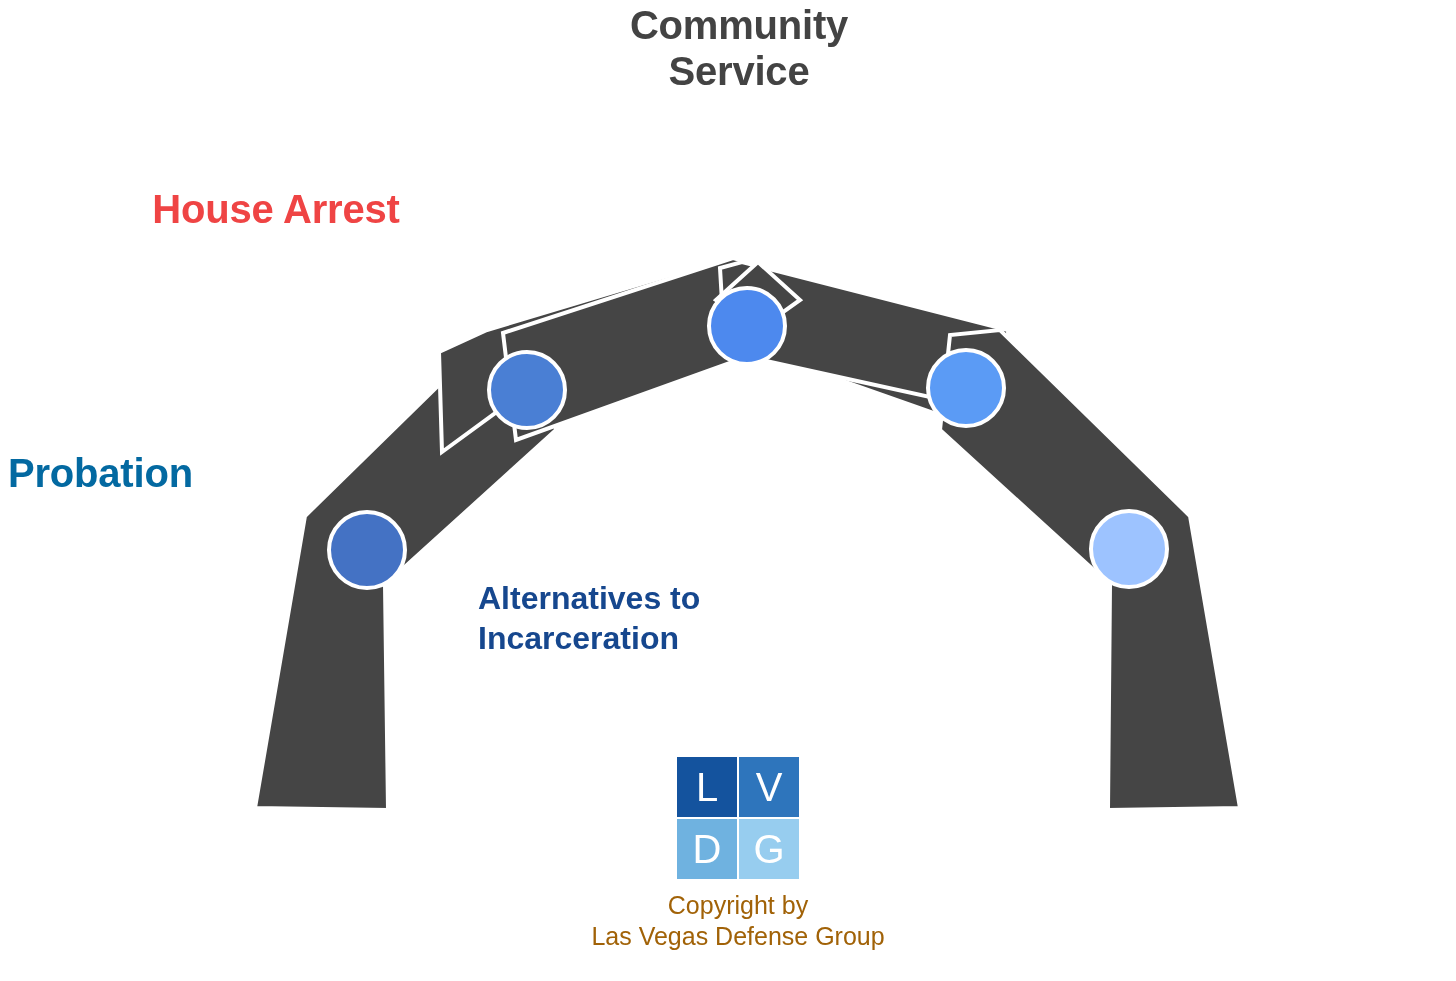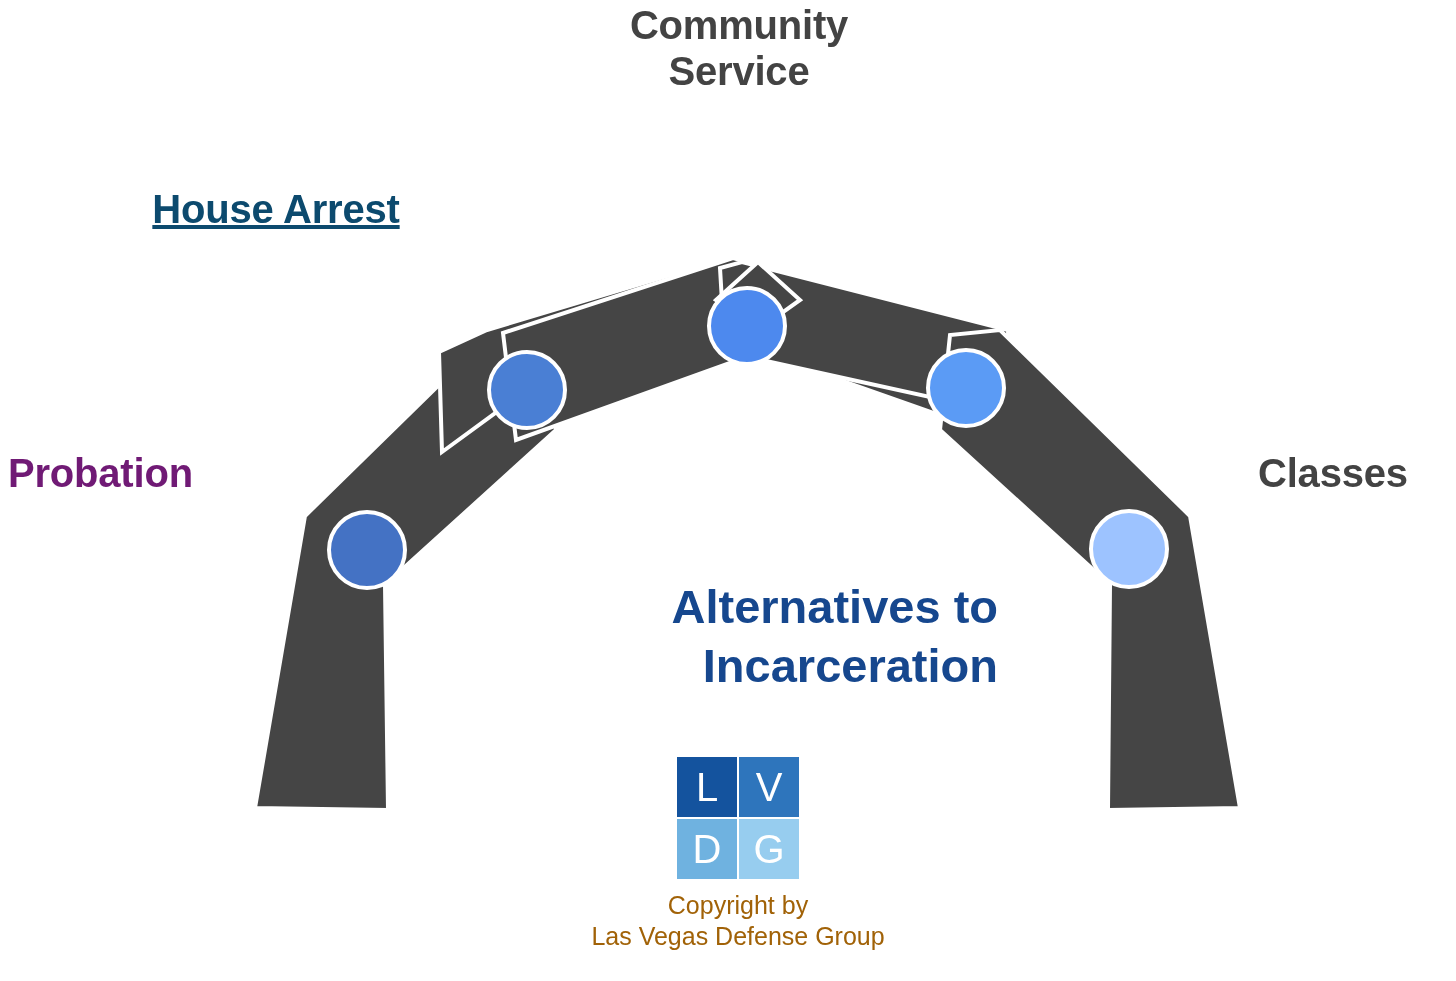--- a/index.html
+++ b/index.html
@@ -68,24 +68,24 @@
     width: 198px;
     text-align: left;
   }
 
   
   #center-title {
     position: absolute;
     left: 478px;
     top: 578px;
     width: 520px;
-    text-align: right;
+    text-align: left;
     color: #16478E;
     font-weight: bold;
-    font-size: 47px;
+    font-size: 32px;
     line-height: 1.25;
     white-space: pre-line;
   }
 
   
   #logo-block {
     position: absolute;
     left: 578px;
     top: 757px;
     width: 320px;
@@ -146,26 +146,25 @@
       <circle cx="527" cy="390" r="38" fill="#4A7FD4" stroke="#ffffff" stroke-width="4"></circle>
       <circle cx="747" cy="326" r="38" fill="#4D89EE" stroke="#ffffff" stroke-width="4"></circle>
       <circle cx="966" cy="388" r="38" fill="#5B9BF5" stroke="#ffffff" stroke-width="4"></circle>
       <circle cx="1129" cy="549" r="38" fill="#9DC3FF" stroke="#ffffff" stroke-width="4"></circle>
     </g>
   </svg>
 
   <div class="node-label lbl-community" style="color: rgb(67, 67, 67);">Community
 Service</div>
 
-  <div class="node-label lbl-house" style="color: #0c4a6e; text-decoration: underline;">House Arrest</div>
+  <div class="node-label lbl-house" style="color: #ef4444;">House Arrest</div>
 
 
-  <div class="node-label lbl-probation" style="color: #701a75;">Probation</div>
+  <div class="node-label lbl-probation" style="color: #0369a1;">Probation</div>
 
-  <div class="node-label lbl-classes" style="color: rgb(67, 67, 67);">Classes</div>
 
   <div id="center-title" style="color: rgb(22, 71, 142);">Alternatives to
 Incarceration</div>
 
   <div id="logo-block">
     <div id="logo-grid">
       <div class="logo-cell" style="background: rgb(20, 83, 158);">L</div>
       <div class="logo-cell" style="background: rgb(46, 117, 188);">V</div>
       <div class="logo-cell" style="background: rgb(111, 178, 224);">D</div>
       <div class="logo-cell" style="background: rgb(151, 205, 239);">G</div>

